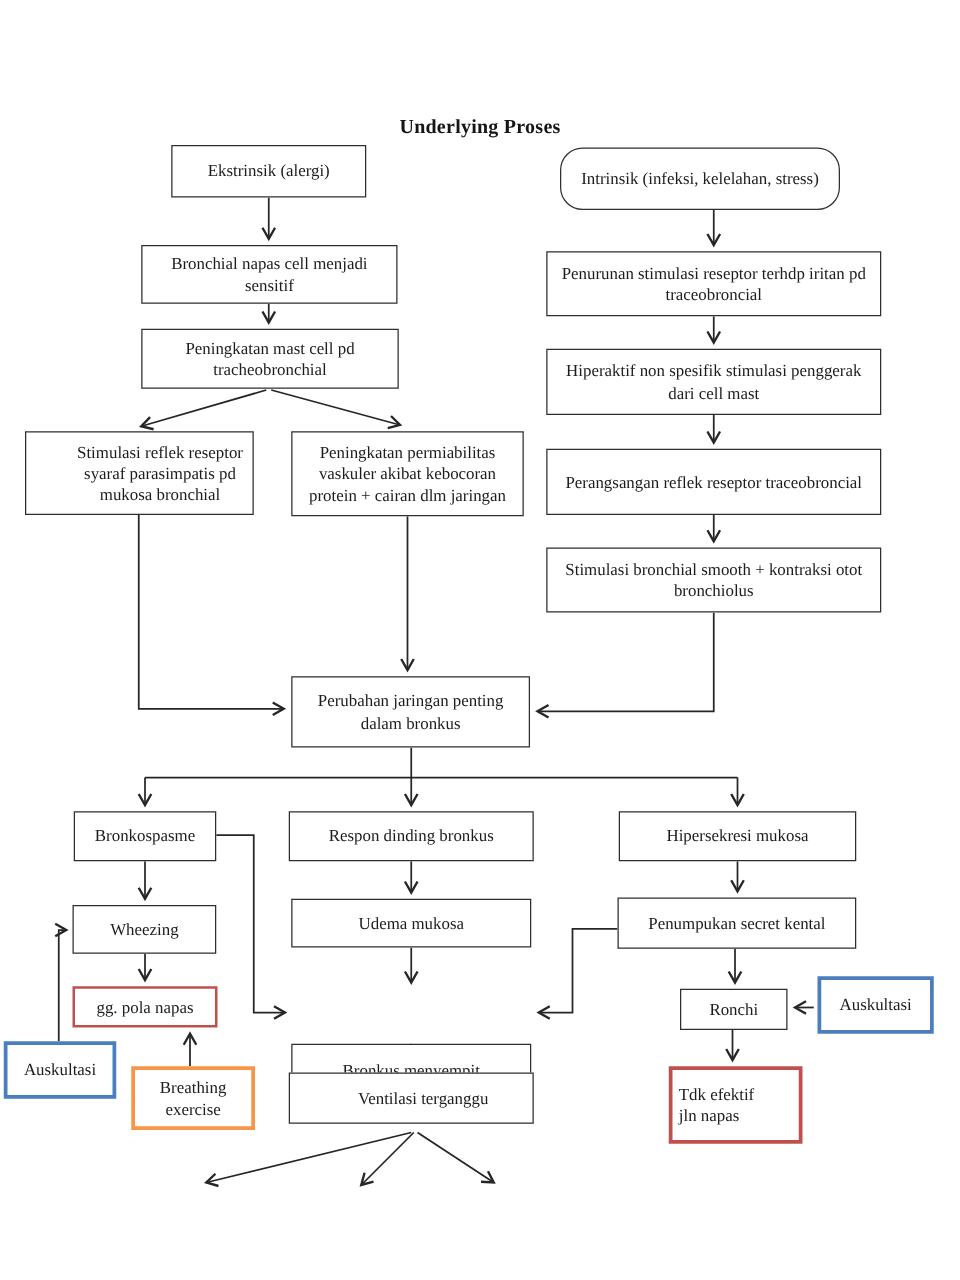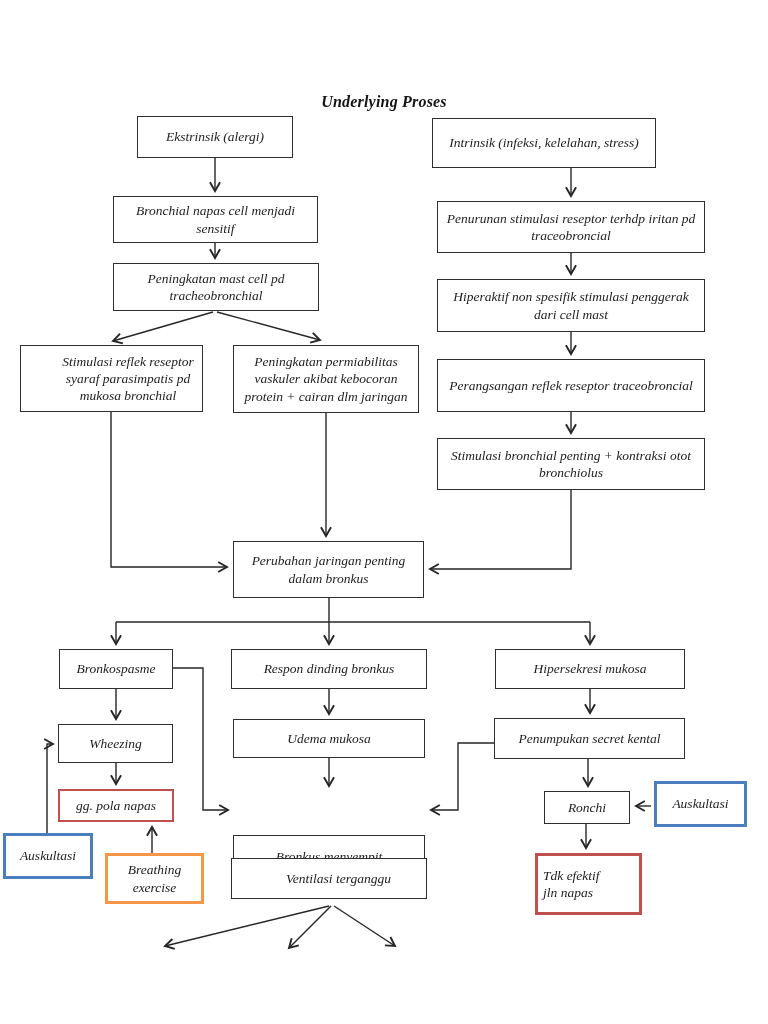--- a/index.html
+++ b/index.html
@@ -1,18 +1,18 @@
 <!DOCTYPE html>
 <html><head>
 <meta charset="utf-8">
 <style>
   html,body{margin:0;padding:0;background:#ffffff;}
   body{width:768px;height:1024px;position:relative;overflow:hidden;
        font-family:"Liberation Serif","DejaVu Serif",serif;color:#1f1f1f;}
-  .canvas{position:absolute;inset:0;width:760px;height:1024px;font-style:italic;}
+  .canvas{position:absolute;inset:0;width:760px;height:1024px;}
   .title{position:absolute;left:0;top:93px;width:768px;text-align:center;
          font-size:16px;font-weight:bold;letter-spacing:.2px;color:#151515;}
   svg.edges{position:absolute;left:0;top:0;pointer-events:none;}
   .node{position:absolute;box-sizing:border-box;background:#fff;
         border:1.6px solid #2e2e2e;display:flex;align-items:center;justify-content:center;
         text-align:center;font-size:13.5px;line-height:1.28;padding:2px 5px;color:#1c1c1c;}
   .node.red{border:2.5px solid #c0504d;}
   .node.blue{border:3px solid #4a7ebd;}
   .node.orange{border:3px solid #f79646;}
   .node.red-thick{border:3.5px solid #c0504d;justify-content:flex-start;
@@ -62,29 +62,29 @@
       <polyline points="47,833 47,744 53,744" marker-end="url(#arrow)"></polyline>
       <line x1="152" y1="853" x2="152" y2="827" marker-end="url(#arrow)"></line>
       <line x1="329" y1="906" x2="165" y2="946" marker-end="url(#arrow)"></line>
       <line x1="331" y1="906" x2="289" y2="948" marker-end="url(#arrow)"></line>
       <line x1="334" y1="906" x2="395" y2="946" marker-end="url(#arrow)"></line>
     </g>
   </svg>
 
   <div>
       <div class="node plain" style="left: 137px; top: 116px; width: 156px; height: 42px;">Ekstrinsik (alergi)</div>
-      <div class="node plain" style="left: 432px; top: 118px; width: 224px; height: 50px;">Intrinsik (infeksi, kelelahan, stress)</div>
+      <div class="node plain" style="left: 448px; top: 118px; width: 224px; height: 50px; border-radius: 18px;">Intrinsik (infeksi, kelelahan, stress)</div>
       <div class="node plain" style="left: 113px; top: 196px; width: 205px; height: 47px;">Bronchial napas cell menjadi sensitif</div>
       <div class="node plain" style="left: 437px; top: 201px; width: 268px; height: 52px;">Penurunan stimulasi reseptor terhdp iritan pd traceobroncial</div>
       <div class="node plain" style="left: 113px; top: 263px; width: 206px; height: 48px;">Peningkatan mast cell pd tracheobronchial</div>
       <div class="node plain" style="left: 437px; top: 279px; width: 268px; height: 53px;">Hiperaktif non spesifik stimulasi penggerak dari cell mast</div>
       <div class="node plain" style="left: 20px; top: 345px; width: 183px; height: 67px; padding-left: 38px;">Stimulasi reflek reseptor syaraf parasimpatis pd mukosa bronchial</div>
       <div class="node plain" style="left: 233px; top: 345px; width: 186px; height: 68px;">Peningkatan permiabilitas vaskuler akibat kebocoran protein + cairan dlm jaringan</div>
       <div class="node plain" style="left: 437px; top: 359px; width: 268px; height: 53px;">Perangsangan reflek reseptor traceobroncial</div>
-      <div class="node plain" style="left: 437px; top: 438px; width: 268px; height: 52px;">Stimulasi bronchial penting + kontraksi otot bronchiolus</div>
+      <div class="node plain" style="left: 437px; top: 438px; width: 268px; height: 52px;">Stimulasi bronchial smooth + kontraksi otot bronchiolus</div>
       <div class="node plain" style="left: 233px; top: 541px; width: 191px; height: 57px;">Perubahan jaringan penting dalam bronkus</div>
       <div class="node plain" style="left: 59px; top: 649px; width: 114px; height: 40px;">Bronkospasme</div>
       <div class="node plain" style="left: 231px; top: 649px; width: 196px; height: 40px;">Respon dinding bronkus</div>
       <div class="node plain" style="left: 495px; top: 649px; width: 190px; height: 40px;">Hipersekresi mukosa</div>
       <div class="node plain" style="left: 58px; top: 724px; width: 115px; height: 39px;">Wheezing</div>
       <div class="node plain" style="left: 233px; top: 719px; width: 192px; height: 39px;">Udema mukosa</div>
       <div class="node plain" style="left: 494px; top: 718px; width: 191px; height: 41px;">Penumpukan secret kental</div>
       <div class="node red" style="left: 58px; top: 789px; width: 116px; height: 33px;">gg. pola napas</div>
       <div class="node plain" style="left: 233px; top: 791px; width: 192px; height: 44px; margin-top: 44px;">Bronkus menyempit</div>
       <div class="node plain" style="left: 544px; top: 791px; width: 86px; height: 33px;">Ronchi</div>

